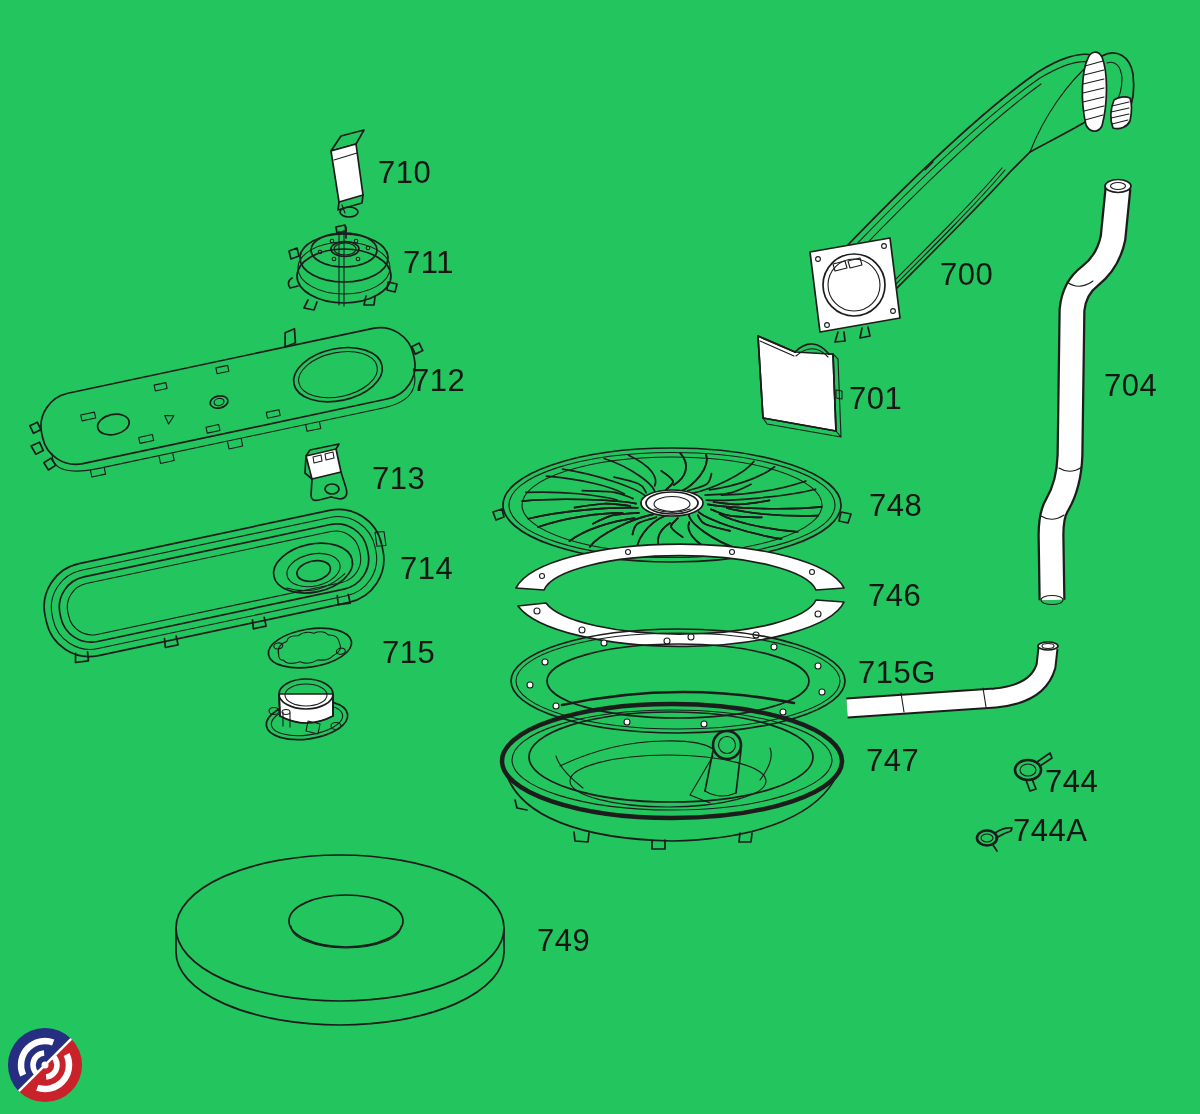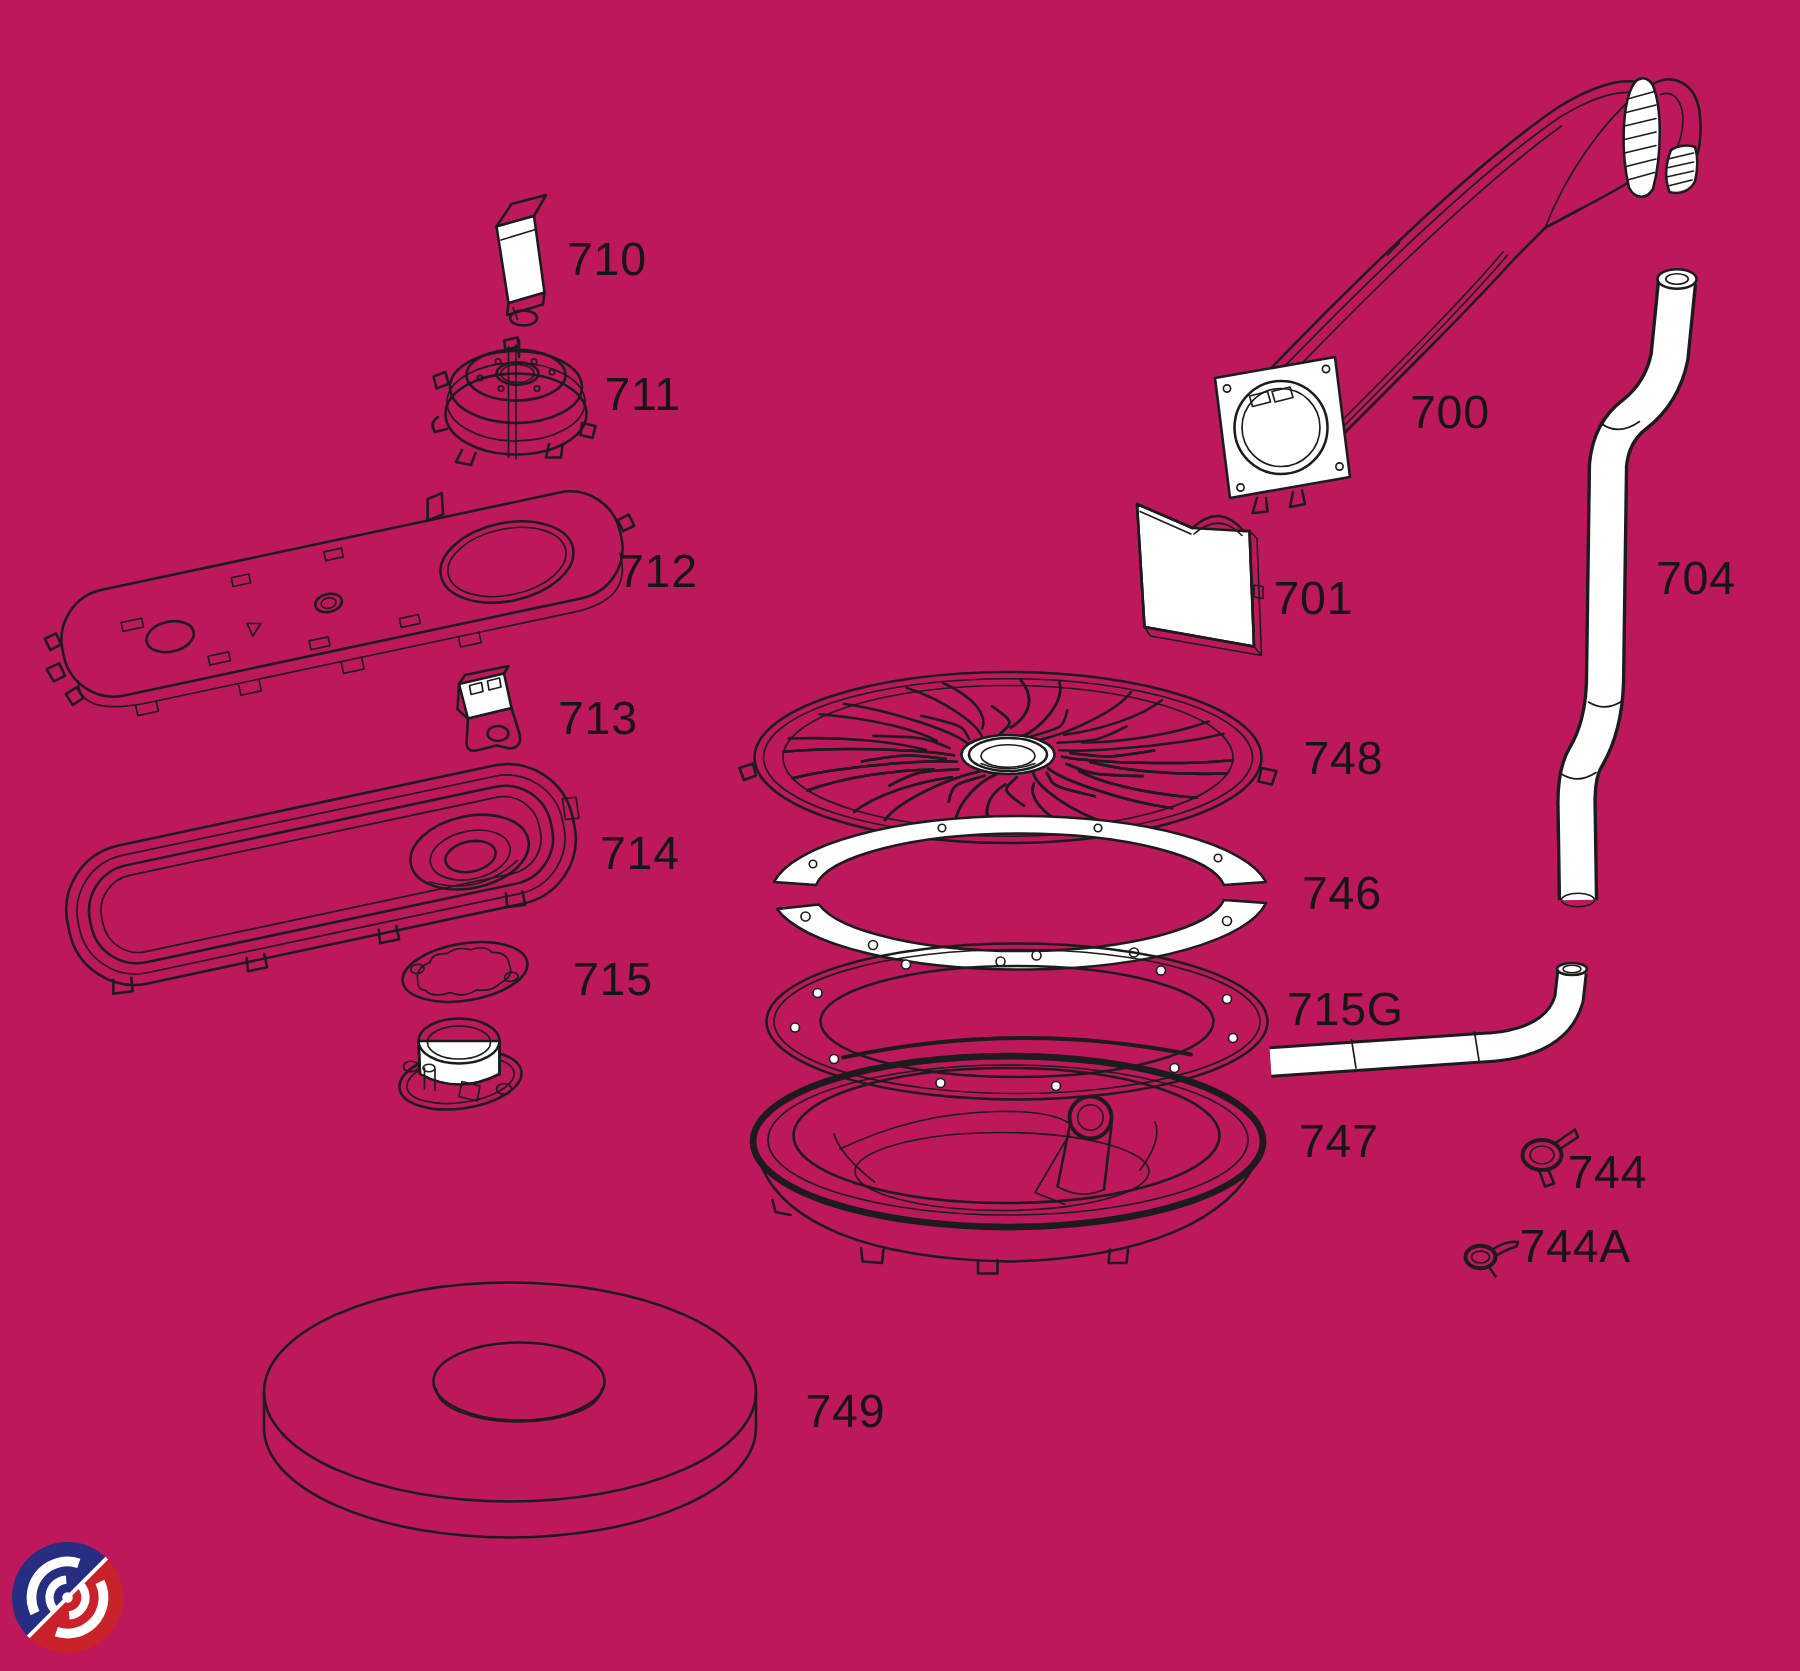--- a/index.html
+++ b/index.html
@@ -1,16 +1,16 @@
 <!DOCTYPE html>
 <html><head>
 <meta charset="utf-8">
 <style>
   html,body{margin:0;padding:0;background:#ffffff;}
-  .canvas{position:relative;width:1200px;height:1114px;background:#be185d;overflow:hidden;}
+  .canvas{position:relative;width:1200px;height:1114px;background:#22c55e;overflow:hidden;}
   svg{display:block;}
   .ink path,.ink ellipse,.ink rect,.ink circle,.ink line{
     stroke:#1c1c1c;fill:none;stroke-width:1.7;stroke-linecap:round;stroke-linejoin:round;}
   .ink .t{stroke-width:1.1;}
   .ink .b{stroke-width:2.6;}
   .ink .bb{stroke-width:4.5;}
   .ink .fw{fill:#ffffff;}
   .ink .tube-o{stroke-width:27;stroke-linecap:butt;}
   .ink .tube-i{stroke:#ffffff;stroke-width:22.5;stroke-linecap:butt;}
   .ink .tube2-o{stroke-width:21;stroke-linecap:butt;}

